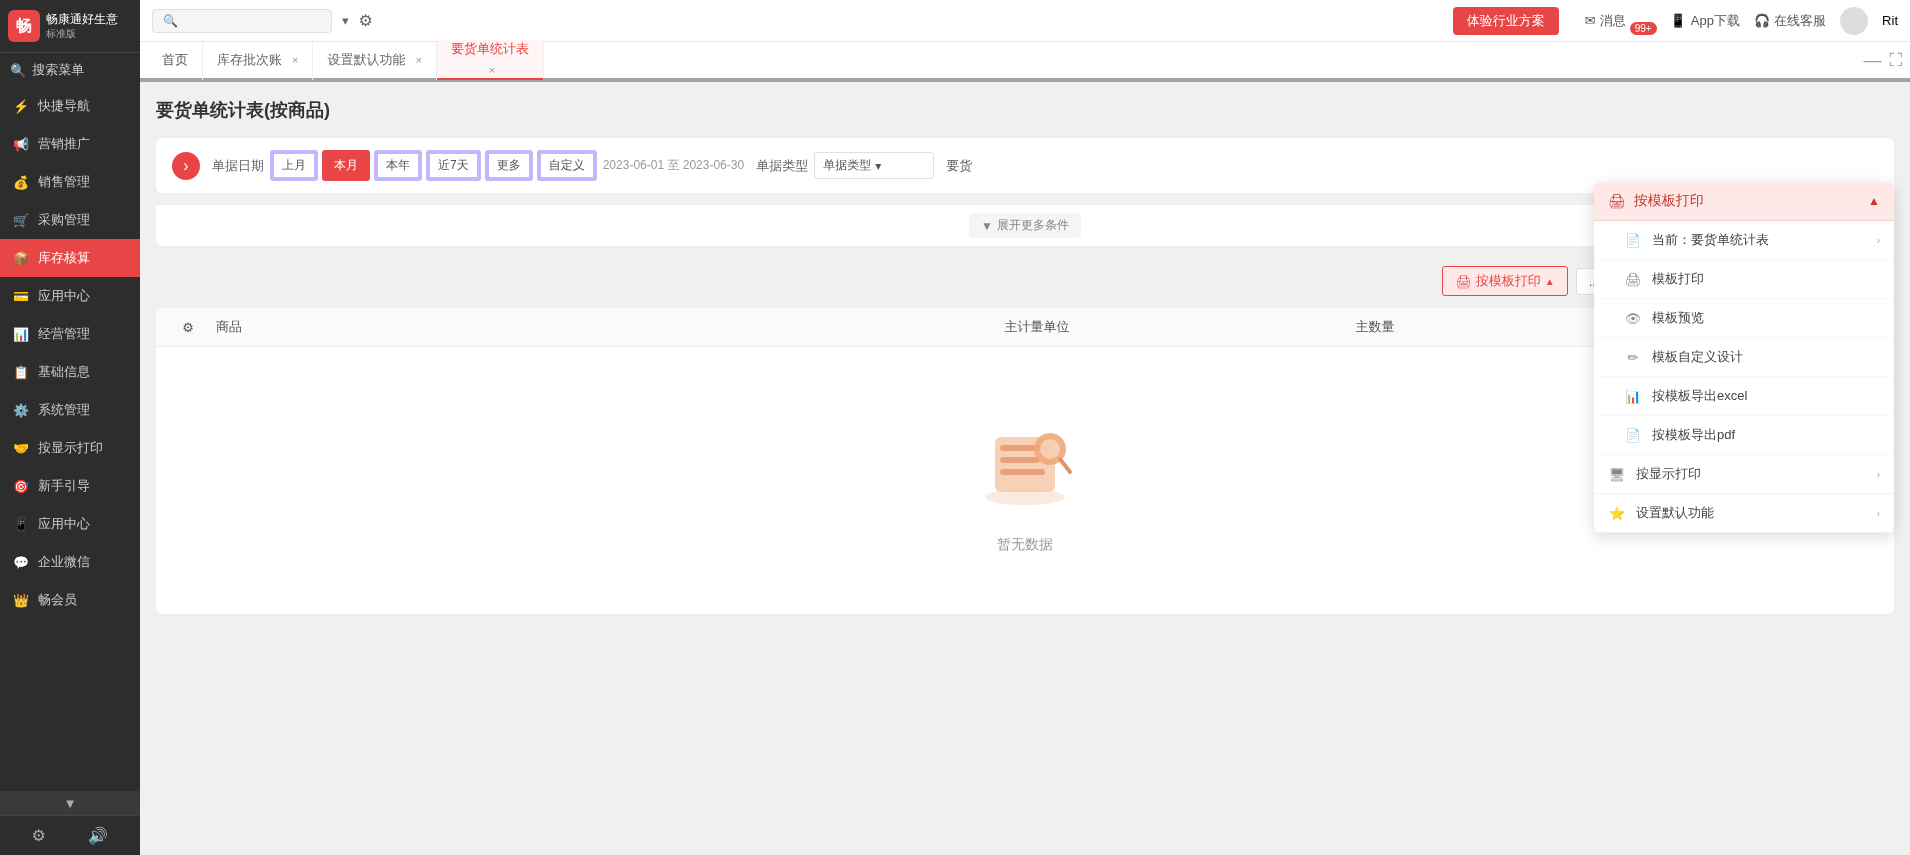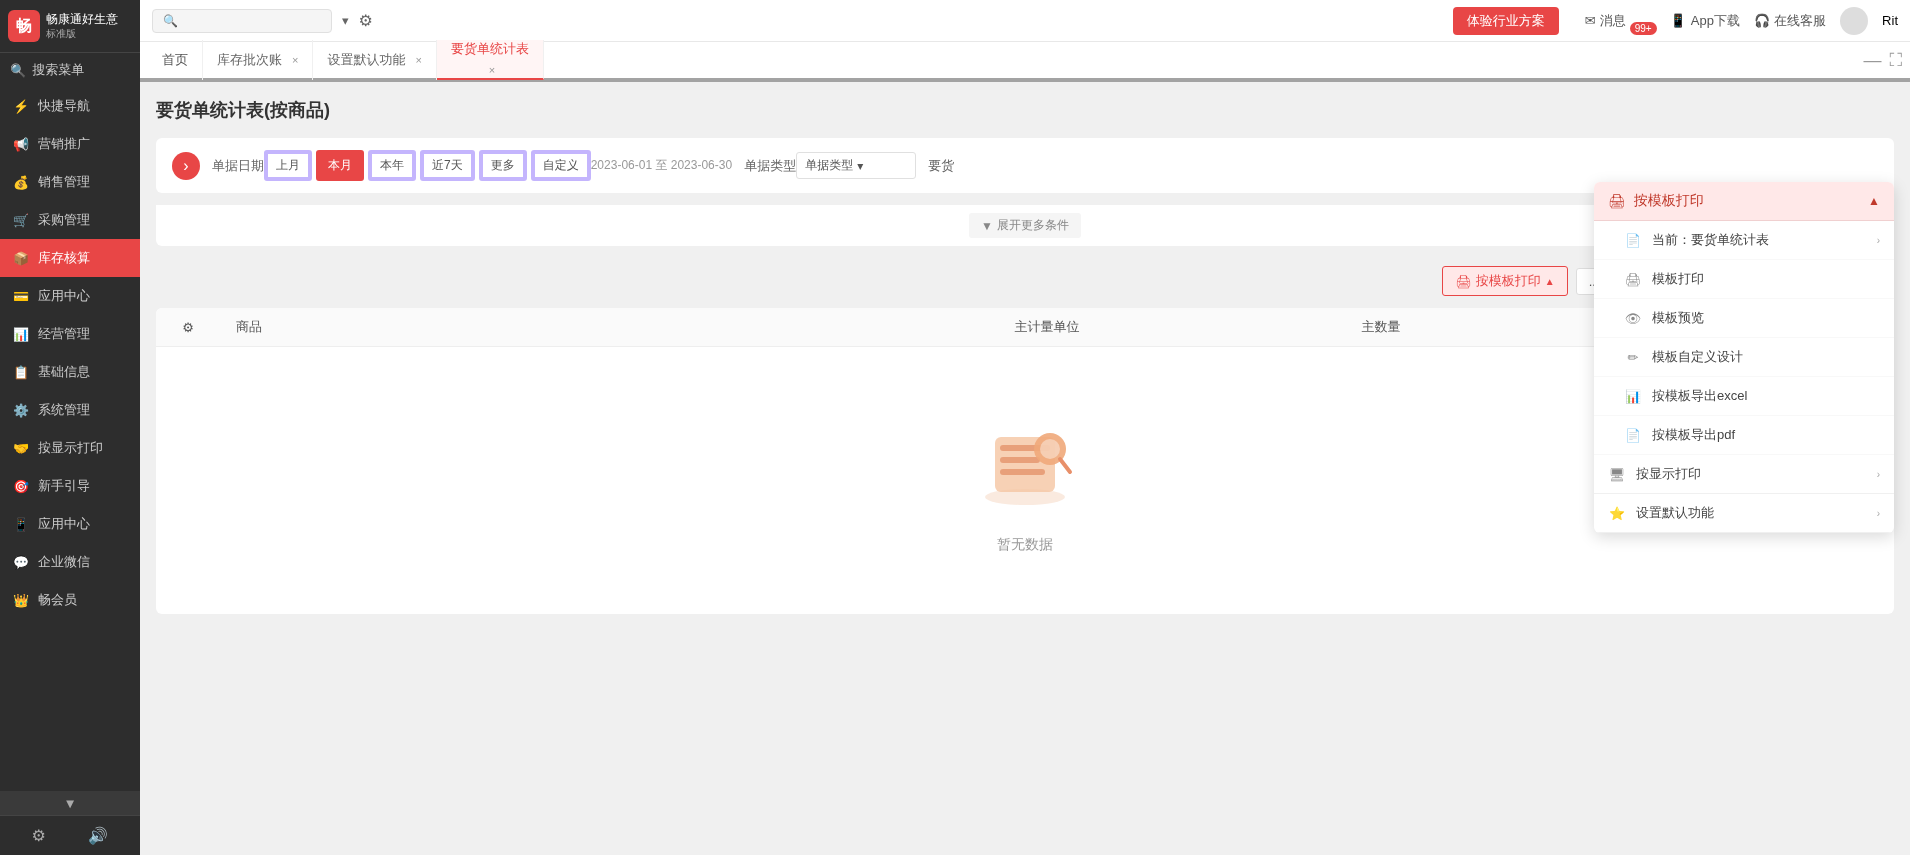--- a/index.html
+++ b/index.html
@@ -92,21 +92,21 @@
     .content { flex: 1; overflow: auto; padding: 16px; position: relative; }
 
     .page-title { font-size: 18px; font-weight: bold; color: #333; margin-bottom: 16px; }
 
     .filter-bar {
       background: #fff; border-radius: 6px; padding: 12px 16px; margin-bottom: 12px; display: flex; flex-wrap: wrap; gap: 12px; align-items: center;
     }
     .filter-expand-btn {
       width: 28px; height: 28px; background: #e84646; color: white; border: none; border-radius: 50%; cursor: pointer; display: flex; align-items: center; justify-content: center; font-size: 16px; flex-shrink: 0;
     }
-    .filter-group { display: flex; align-items: center; gap: 0; font-size: 13px; color: #555; }
+    .filter-group { display: flex; align-items: center; gap: 6px; font-size: 13px; color: #555; }
     .filter-label { color: #666; }
     .filter-date-btns { display: flex; gap: 4px; }
     .date-btn {
       padding: 3px 8px; border: 4px solid #c4b5fd; border-radius: 3px; cursor: pointer; font-size: 12px; background: #fff; color: #555;
     }
     .date-btn.active { background: #e84646; color: white; border-color: #e84646; }
     .date-range { font-size: 12px; color: #999; }
     .filter-select {
       border: 1px solid #e0e0e0; border-radius: 3px; padding: 4px 8px; font-size: 12px; color: #555; display: flex; align-items: center; gap: 4px; cursor: pointer; min-width: 120px; background: #fff;
     }
@@ -118,21 +118,21 @@
       display: flex; align-items: center; gap: 4px; color: #888; cursor: pointer; font-size: 12px; background: #f5f5f5; border: none; border-radius: 3px; padding: 4px 12px;
     }
 
     
     .table-wrap { background: #fff; border-radius: 6px; overflow: hidden; }
     .table-header {
       display: flex; align-items: center; background: #fafafa; border-bottom: 1px solid #eee; padding: 10px 12px; gap: 0;
     }
     .th { font-size: 13px; color: #555; font-weight: 500; padding: 0 8px; text-align: center; }
     .th.gear { width: 40px; }
-    .th.product { flex: 2; text-align: left; margin-left: 20px; }
+    .th.product { flex: 2; text-align: left; }
     .th.unit { flex: 1; }
     .th.qty { flex: 1; }
     .th.amount { flex: 1; }
 
     .empty-state { display: flex; flex-direction: column; align-items: center; padding: 60px 28px; }
     .empty-icon { font-size: 80px; margin-bottom: 10px; }
     .empty-text { color: #999; font-size: 14px; }
 
     
     .action-bar {

